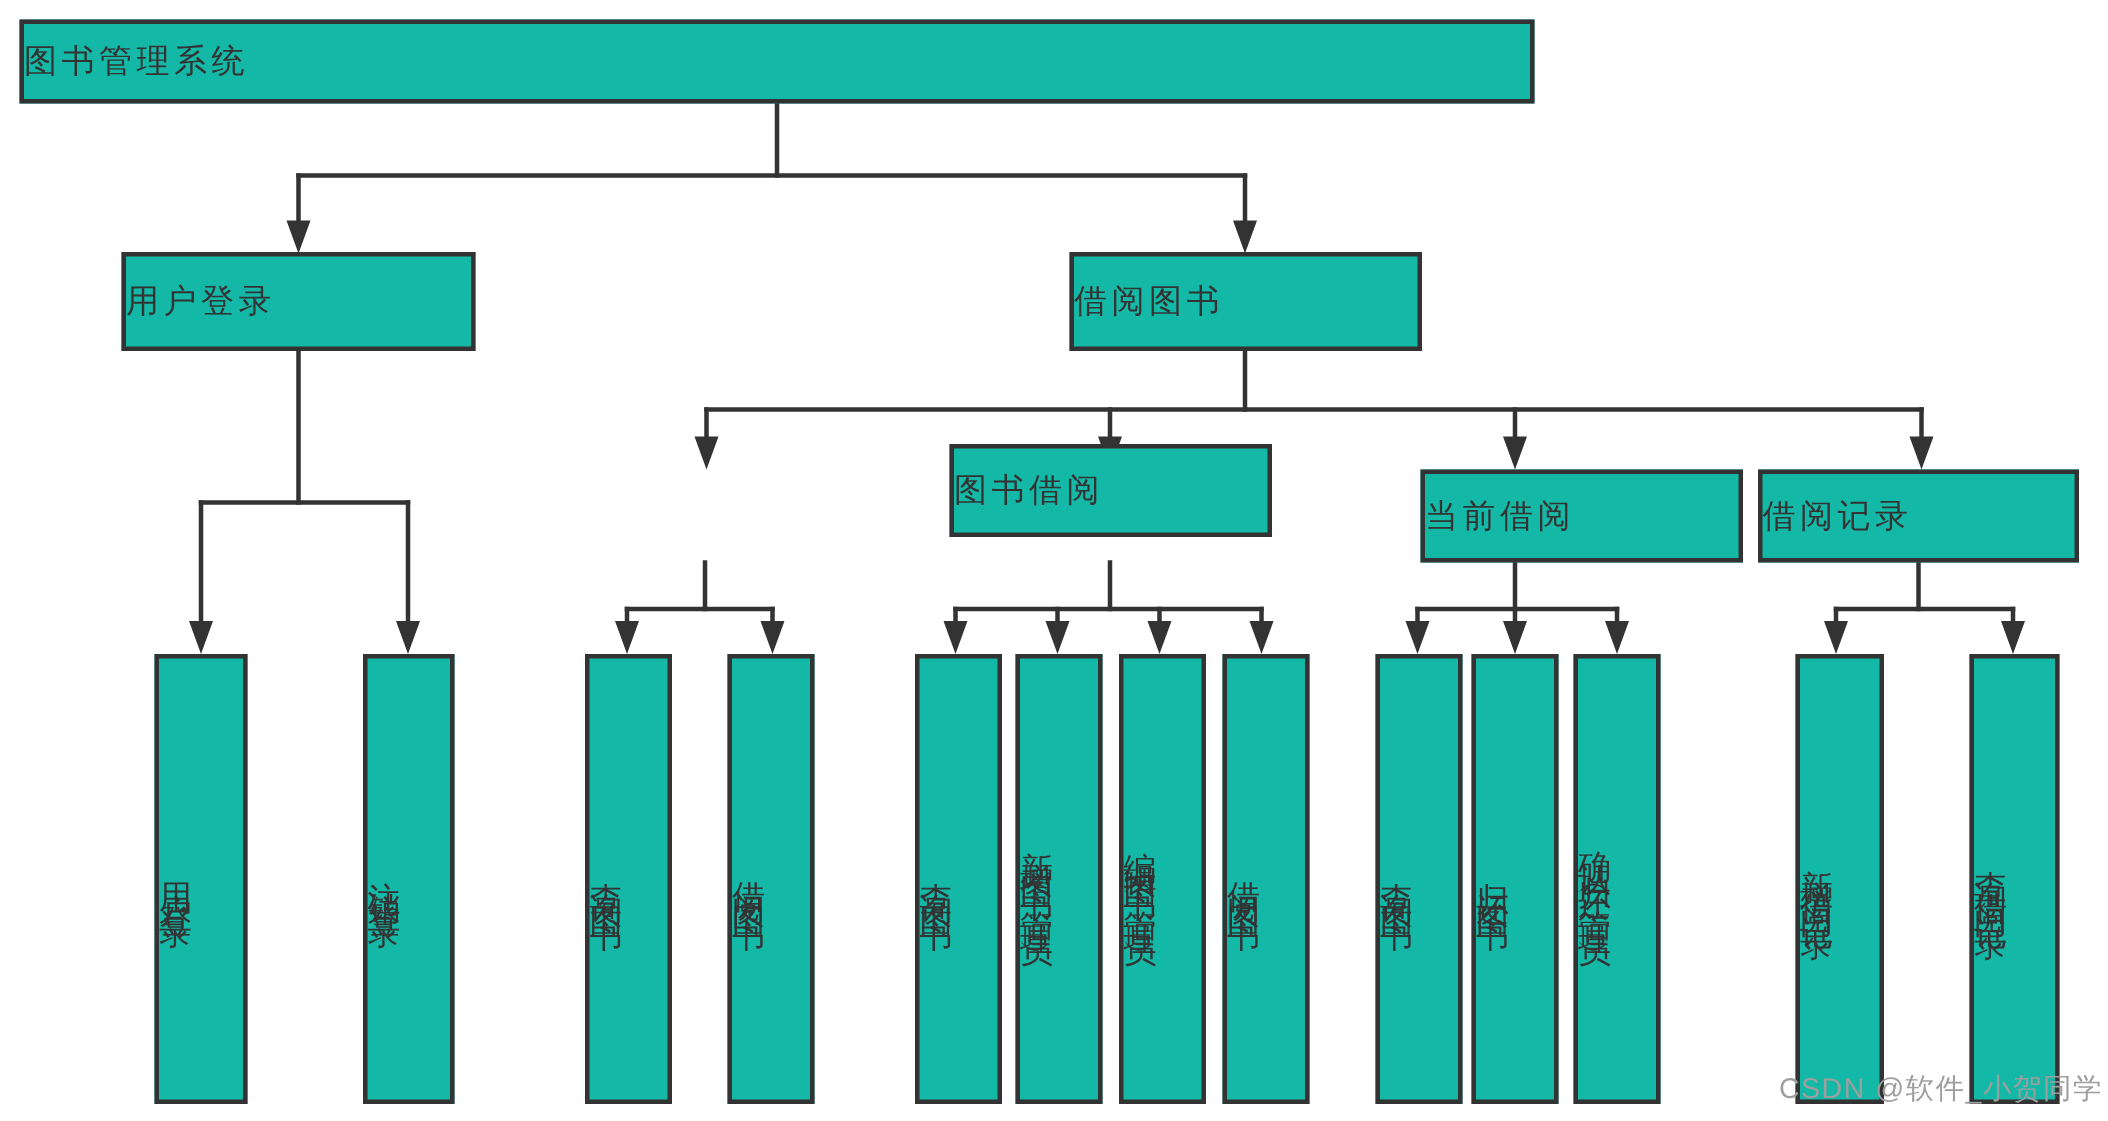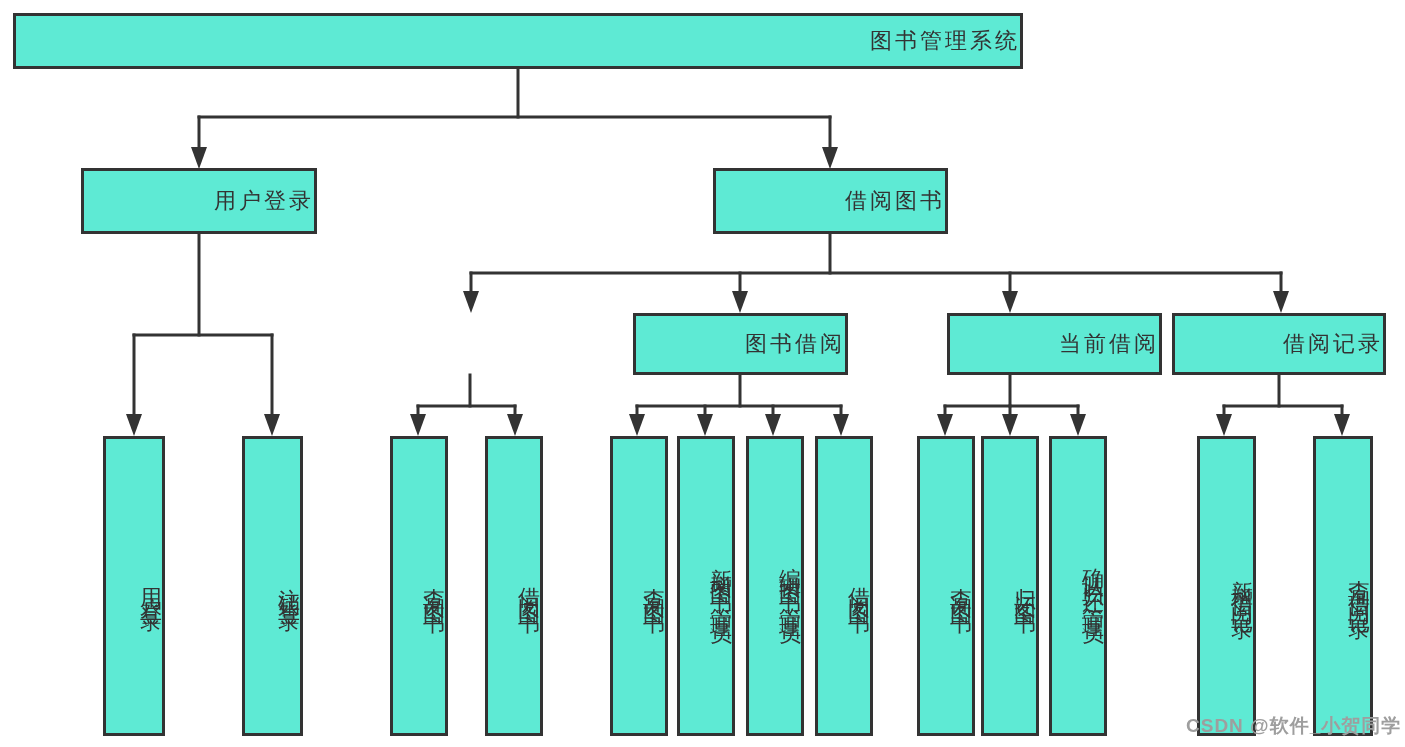--- a/index.html
+++ b/index.html
@@ -18,25 +18,25 @@
   .connectors {
     position: absolute;
     left: 0;
     top: 0;
     width: 1405px;
     height: 747px;
   }
   .box {
     position: absolute;
     box-sizing: border-box;
-    background: #5eead4;
+    background: #14b8a6;
     border: 3px solid #333333;
     display: flex;
     align-items: center;
-    justify-content: flex-end;
+    justify-content: flex-start;
     color: #333333;
   }
   .hlabel {
     font-size: 22px;
     letter-spacing: 3px;
     color: #333333;
     white-space: nowrap;
   }
   .vtext {
     writing-mode: vertical-rl;
@@ -48,21 +48,20 @@
     white-space: nowrap;
   }
   .watermark {
     position: absolute;
     left: 1186px;
     top: 713px;
     font-size: 19px;
     color: #9e9e9e;
     letter-spacing: 1px;
     white-space: nowrap;
-    font-weight: bold;
   }
 </style>
 </head>
 <body>
 
 <div class="canvas">
 
   <svg class="connectors" viewBox="0 0 1405 747" xmlns="http://www.w3.org/2000/svg">
     <g stroke="#333333" stroke-width="3" stroke-linecap="square" fill="none">
 
@@ -133,21 +132,21 @@
     <span class="hlabel">图书管理系统</span>
   </div>
 
   <div class="box" style="left:81px; top:168px; width:236px; height:66px;">
     <span class="hlabel">用户登录</span>
   </div>
   <div class="box" style="left:713px; top:168px; width:235px; height:66px;">
     <span class="hlabel">借阅图书</span>
   </div>
 
-  <div class="box" style="left:633px; top:313px; width:215px; height:62px;">
+  <div class="box" style="left:633px; top:296px; width:215px; height:62px;">
     <span class="hlabel">图书借阅</span>
   </div>
   <div class="box" style="left:903px; top:313px; width:215px; height:62px;margin-left:44px;">
     <span class="hlabel">当前借阅</span>
   </div>
   <div class="box" style="left:1172px; top:313px; width:214px; height:62px;">
     <span class="hlabel">借阅记录</span>
   </div>
 
   <div class="box" style="left:103px; top:436px; width:62px; height:300px;">

